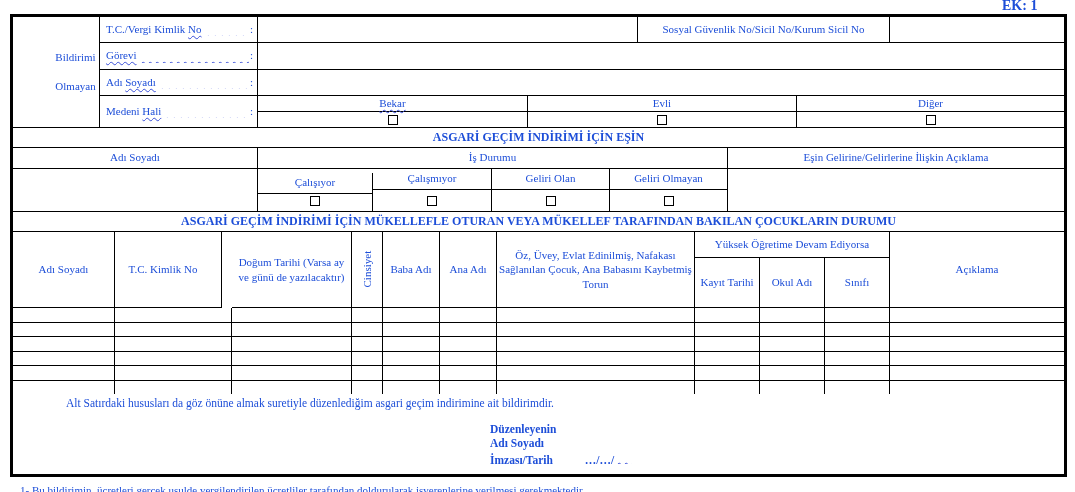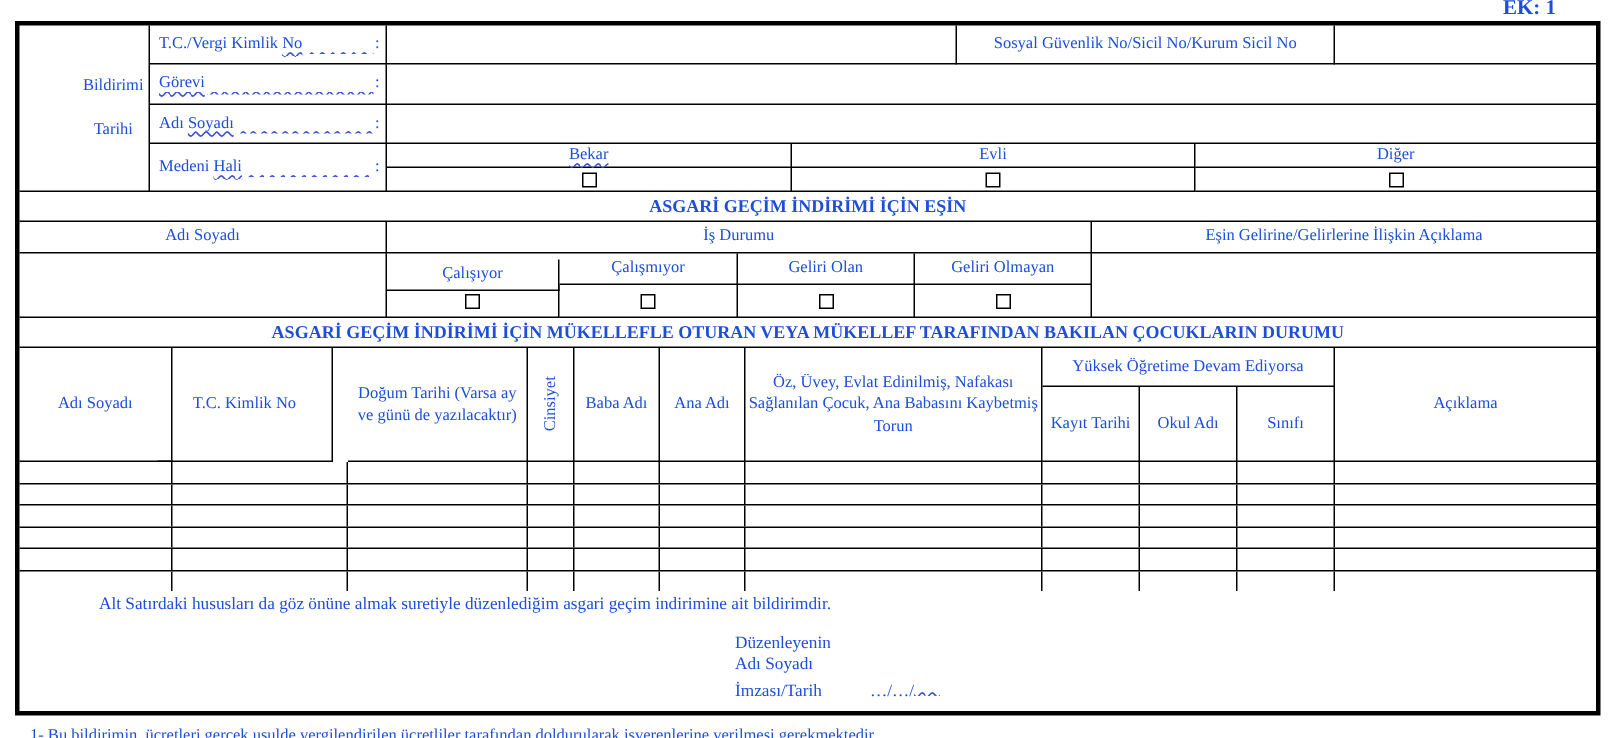--- a/index.html
+++ b/index.html
@@ -50,21 +50,21 @@
 </head>
 <body>
 
 <div class="page">
   <div class="ek">EK: 1</div>
 
   <div class="box">
 
     <div class="cell br bb titlecol" style="left:0;top:0;width:87px;height:111px;">
       <span>Bildirimi</span>
-      <span>Tarihi</span>
+      <span>Olmayan</span>
     </div>
 
     <div class="cell br bb label-cell" style="left:87px;top:0;width:158px;height:26px;">
       <span>T.C./Vergi Kimlik </span><span class="mis">No</span><span class="leader"></span><span>:</span>
     </div>
     <div class="cell br bb" style="left:245px;top:0;width:380px;height:26px;"></div>
     <div class="cell br bb center" style="left:625px;top:0;width:252px;height:26px;">Sosyal Güvenlik No/Sicil No/Kurum Sicil No</div>
     <div class="cell bb" style="left:877px;top:0;width:174px;height:26px;"></div>
 
     <div class="cell br bb label-cell" style="left:87px;top:26px;width:158px;height:27px;">
@@ -214,21 +214,21 @@
           <div class="c-cell" style="width: 198px;"></div>
           <div class="c-cell" style="width: 65px;"></div>
           <div class="c-cell" style="width: 65px;"></div>
           <div class="c-cell" style="width: 65px;"></div>
           <div class="c-cell last" style="width: 174px;"></div>
         </div>
       </div>
 
     <div class="cell note-row" style="left:0;top:377px;width:1051px;height:18px;">Alt Satırdaki hususları da göz önüne almak suretiyle düzenlediğim asgari geçim indirimine ait bildirimdir.</div>
 
-    <div class="cell" style="left:0;top:395px;width:1051px;height:62px;">
+    <div class="cell" style="left:0;top:395px;width:1051px;height:62px;font-weight:bold;">
       <div class="sig-block">
         <div>Düzenleyenin</div>
         <div>Adı Soyadı</div>
         <div><span>İmzası/Tarih</span><span class="date-field"><span>…/…/</span><span class="leader-short"></span></span></div>
       </div>
     </div>
   </div>
 
   <div class="footnote">1- Bu bildirimin, ücretleri gerçek usulde vergilendirilen ücretliler tarafından doldurularak işverenlerine verilmesi gerekmektedir.</div>
 </div>

